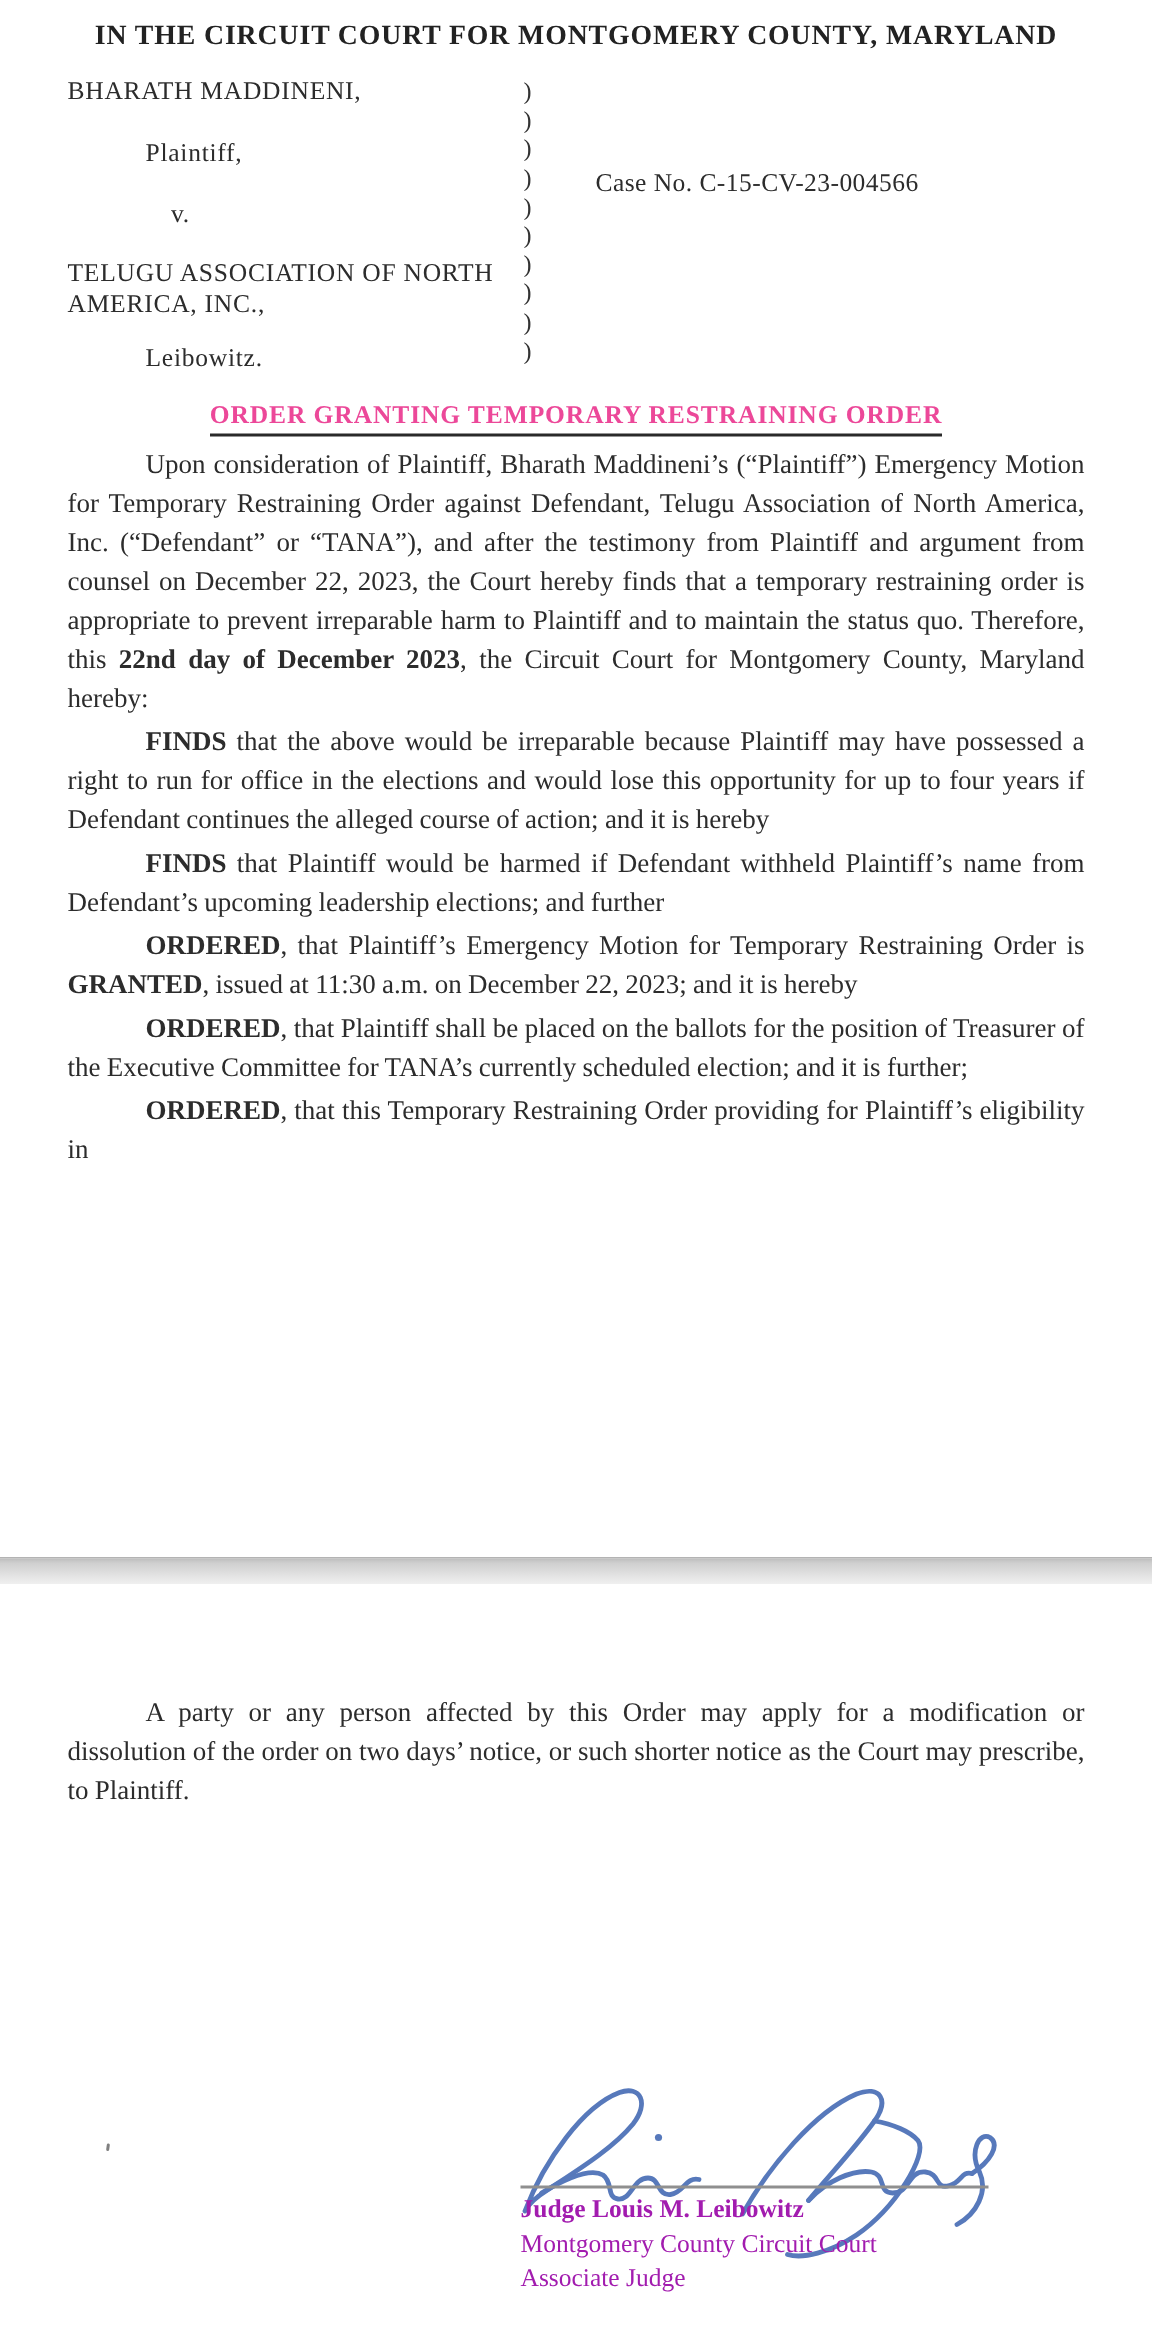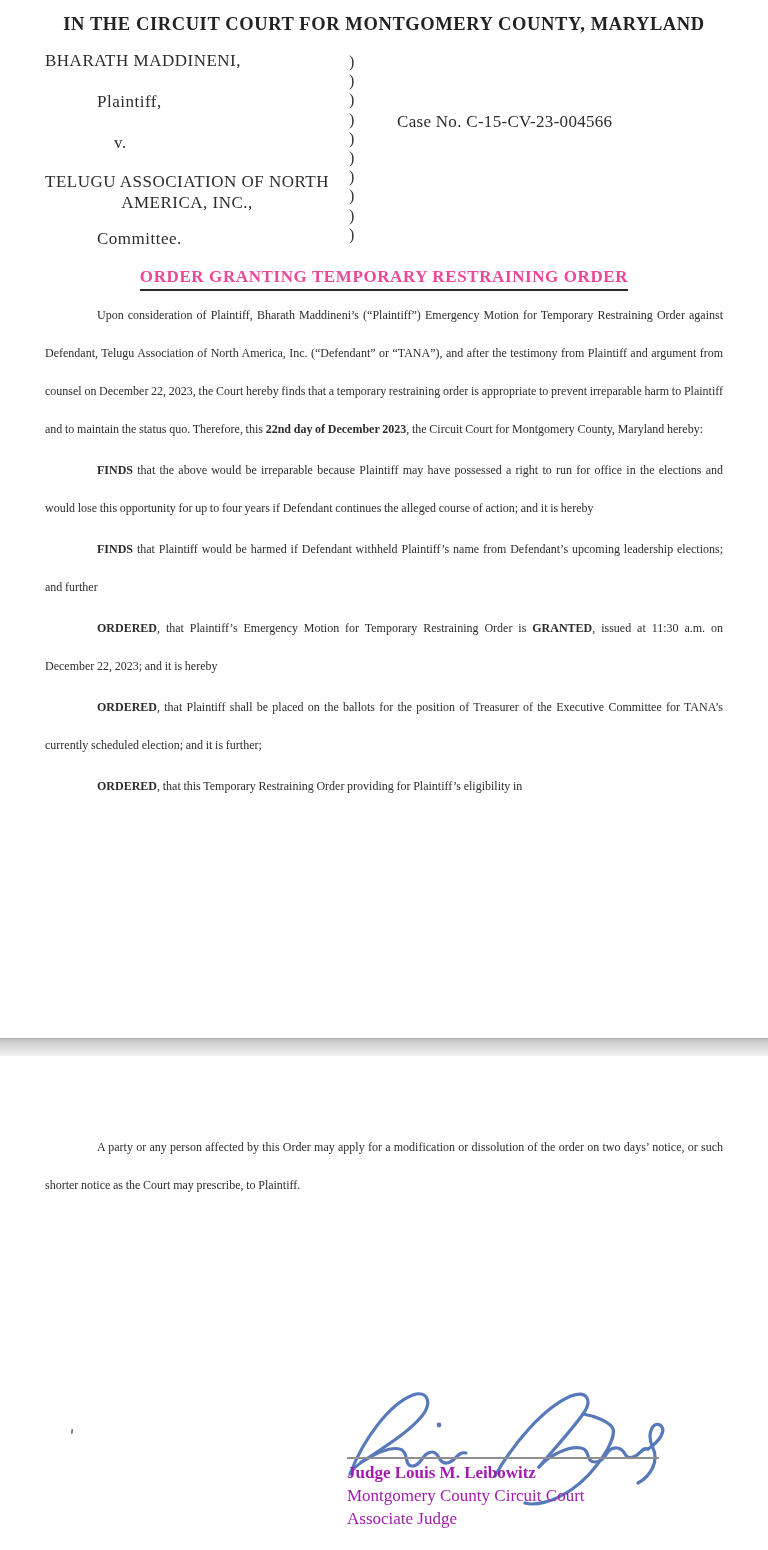--- a/index.html
+++ b/index.html
@@ -8,33 +8,33 @@
     font-family:"Liberation Serif","DejaVu Serif",serif;color:#2c2c2c;
   }
   .court-title{
     position:absolute;top:14px;left:0;width:768px;text-align:center;
     font-weight:bold;font-size:18.5px;letter-spacing:0.6px;color:#222;
   }
   .caption-item{position:absolute;font-size:17px;letter-spacing:0.5px;}
   .cap-plaintiff{left:45px;top:51px;}
   .cap-plaintiff-label{left:97px;top:92px;}
   .cap-versus{left:114px;top:133px;}
-  .cap-defendant{left:45px;top:171px;line-height:21px;white-space:pre-line;text-align:center;}
+  .cap-defendant{left:45px;top:171px;line-height:21px;white-space:pre-line;}
   .cap-defendant-label{left:97px;top:229px;}
   .paren-column{
     position:absolute;left:349px;top:52px;font-size:16px;line-height:19.2px;
     white-space:pre-line;color:#333;
   }
   .case-number{position:absolute;left:397px;top:112px;font-size:17px;letter-spacing:0.3px;}
   .order-heading-wrap{position:absolute;top:266px;left:0;width:768px;text-align:center;}
   .order-heading{
     display:inline-block;font-weight:bold;font-size:17px;letter-spacing:0.6px;color:#ec4899;
     border-bottom:2px solid #2a2a2a;padding-bottom:2px;line-height:1.25;
   }
-  .body-block{position:absolute;left:45px;width:678px;font-size:12px;line-height:38px;}
+  .body-block{position:absolute;left:45px;width:678px;font-size:18px;line-height:26px;}
   .body-block p{
     margin:0 0 3px 0;text-align:justify;text-indent:52px;word-spacing:-0.3px;
   }
   .body-block p.no-indent{text-indent:0;}
   #page1-body{top:296px;}
   #page2-body{top:1128px;}
   .page-break-bar{
     position:absolute;left:0;top:1038px;width:768px;height:17px;
     background:linear-gradient(to bottom,#bdbdbd 0%,#cfcfcf 18%,#dedede 55%,#f0f0f0 100%);
     border-top:1px solid #b3b3b3;
@@ -53,21 +53,21 @@
 
 <div class="page">
 
   <div class="court-title">IN THE CIRCUIT COURT FOR MONTGOMERY COUNTY, MARYLAND</div>
 
   <div class="caption-item cap-plaintiff">BHARATH MADDINENI,</div>
   <div class="caption-item cap-plaintiff-label">Plaintiff,</div>
   <div class="caption-item cap-versus">v.</div>
   <div class="caption-item cap-defendant">TELUGU ASSOCIATION OF NORTH
 AMERICA, INC.,</div>
-  <div class="caption-item cap-defendant-label">Committee.</div>
+  <div class="caption-item cap-defendant-label">Leibowitz.</div>
   <div class="paren-column">)
 )
 )
 )
 )
 )
 )
 )
 )
 )</div>

